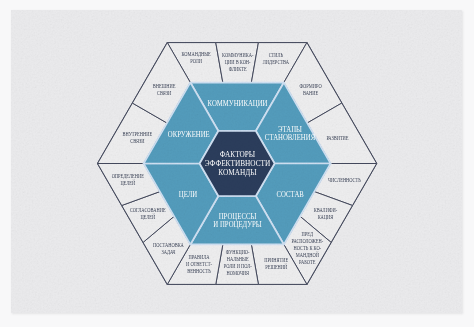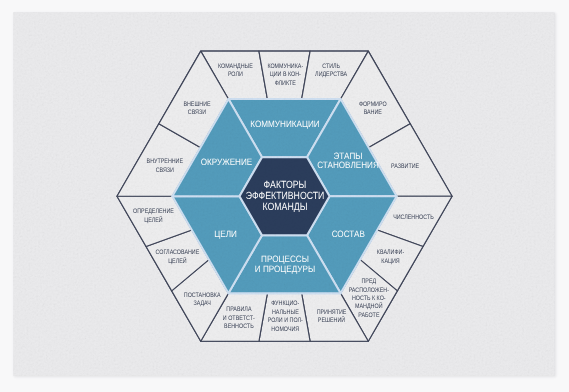--- a/index.html
+++ b/index.html
@@ -1,19 +1,19 @@
 <!DOCTYPE html>
 <html lang="ru"><head>
 <meta charset="utf-8">
 <title>Факторы эффективности команды</title>
 <style>
   html,body{margin:0;padding:0;}
   body{width:474px;height:327px;overflow:hidden;background:#f8f8f9;
        font-family:"Liberation Sans","DejaVu Sans",sans-serif;}
-  #stage{position:relative;width:474px;height:327px;background:#f8f8f9;}
+  #stage{position:relative;width:474px;height:327px;background:#f8f8f9;font-family:Liberation Serif, serif;}
   #panel{position:absolute;left:11px;top:10px;width:451px;height:303px;
          background:#ebebed;box-shadow:1px 1px 2px rgba(140,140,145,.18);}
   #art{position:absolute;left:0;top:0;width:474px;height:327px;display:block;}
   .outerhex{fill:#eeeeef;stroke:#3f4559;stroke-width:1.05;stroke-linejoin:round;}
   .outer polygon{fill:#eeeeef;stroke:#3f4559;stroke-width:0.95;stroke-linejoin:round;}
   .mid polygon{fill:#539cbc;stroke:#cfe0f2;stroke-width:1.7;stroke-linejoin:round;}
   .core polygon{fill:#2b3d5c;stroke:#cfe0f2;stroke-width:1.7;stroke-linejoin:round;}
   text{text-anchor:middle;dominant-baseline:alphabetic;
        transform-box:fill-box;transform-origin:center;}
   .olabel{font-size:5.5px;fill:#3c4458;transform:scaleX(0.815);}

